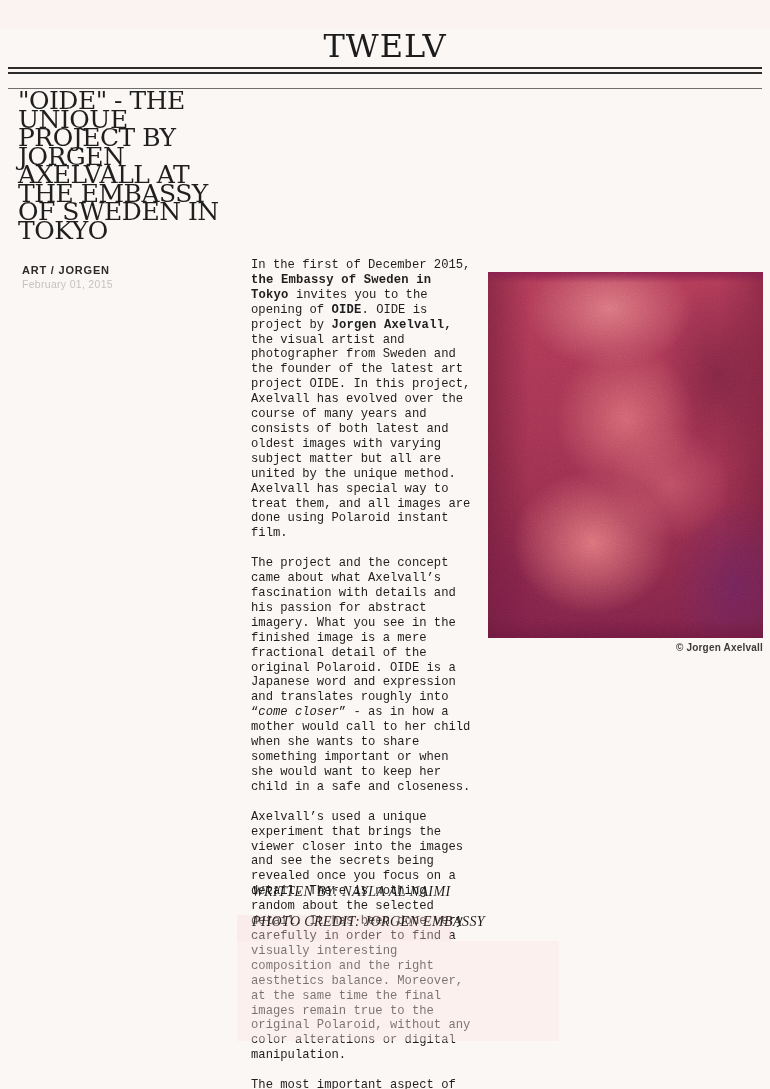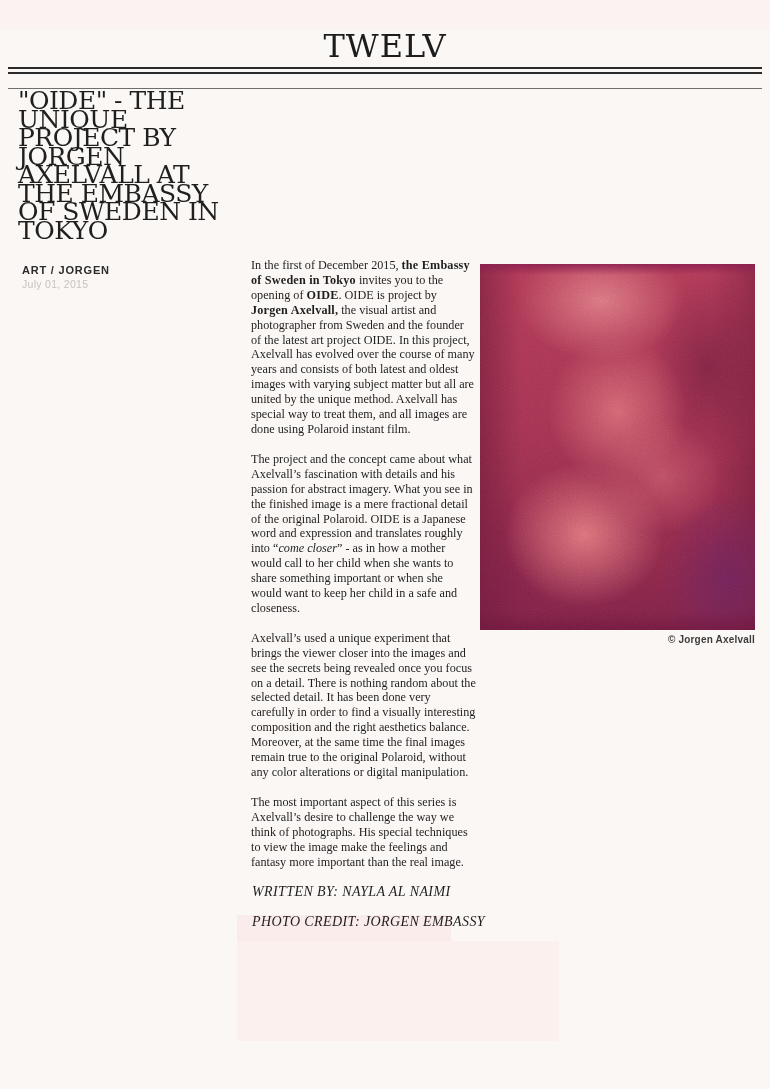--- a/index.html
+++ b/index.html
@@ -35,25 +35,25 @@
   .date {
     position:absolute; left:22px; top:278px;
     font-family:"Liberation Sans", sans-serif; font-size:10.5px;
     letter-spacing:0.3px; color:#c6c2c0;
   }
 
   .body-col {
     position:absolute; left:251px; top:258px; width:225px;
     font-size:12.2px; line-height:14.9px; color:#1e1e1e;
   }
-  .body-para { margin:0 0 15px 0; }
+  .body-para { margin:0 0 15px 0;font-family:Liberation Mono, monospace; }
   .body-para b { font-weight:bold; letter-spacing:0.2px; }
   .body-para i { font-style:italic; }
 
-  .photo-col { position:absolute; left:480px; top:264px; width:275px; margin:0; }
+  .photo-col { position:absolute; left:480px; top:264px; width:275px; margin:8px; }
   .photo {
     position:relative; width:275px; height:366px; overflow:hidden;
     background:
       linear-gradient(180deg, rgba(130,30,75,0.85) 0%, rgba(130,30,75,0) 3%),
       linear-gradient(0deg, rgba(105,22,58,0.6) 0%, rgba(105,22,58,0) 5%),
       radial-gradient(ellipse 55% 30% at 44% 10%, var(--c-light,#d9747e) 0%, rgba(217,116,126,0) 55%),
       radial-gradient(ellipse 42% 34% at 50% 40%, rgba(214,106,116,0.9) 0%, rgba(214,106,116,0) 60%),
       radial-gradient(ellipse 50% 34% at 38% 74%, rgba(222,116,122,0.95) 0%, rgba(222,116,122,0) 58%),
       radial-gradient(ellipse 36% 26% at 66% 58%, rgba(209,99,112,0.6) 0%, rgba(209,99,112,0) 60%),
       radial-gradient(ellipse 34% 42% at 83% 28%, rgba(96,24,56,0.55) 0%, rgba(96,24,56,0) 62%),
@@ -95,21 +95,21 @@
   <main>
     <h2 class="headline">"OIDE" - THE
 UNIQUE
 PROJECT BY
 JORGEN
 AXELVALL AT
 THE EMBASSY
 OF SWEDEN IN
 TOKYO</h2>
     <div class="category">ART / JORGEN</div>
-    <div class="date">July 01, 2015</div>
+    <div class="date">February 01, 2015</div>
 
     <section class="body-col" id="article-body">
         <p class="body-para"><span>In the first of December 2015, </span><b>the Embassy of Sweden in Tokyo</b><span> invites you to the opening of </span><b>OIDE</b><span>. OIDE is project by </span><b>Jorgen Axelvall,</b><span> the visual artist and photographer from Sweden and the founder of the latest art project OIDE. In this project, Axelvall has evolved over the course of many years and consists of both latest and oldest images with varying subject matter but all are united by the unique method. Axelvall has special way to treat them, and all images are done using Polaroid instant film.</span></p>
         <p class="body-para"><span>The project and the concept came about what Axelvall’s fascination with details and his passion for abstract imagery. What you see in the finished image is a mere fractional detail of the original Polaroid. OIDE is a Japanese word and expression and translates roughly into “</span><i>come closer</i><span>” - as in how a mother would call to her child when she wants to share something important or when she would want to keep her child in a safe and closeness.</span></p>
         <p class="body-para"><span>Axelvall’s used a unique experiment that brings the viewer closer into the images and see the secrets being revealed once you focus on a detail. There is nothing random about the selected detail. It has been done very carefully in order to find a visually interesting composition and the right aesthetics balance. Moreover, at the same time the final images remain true to the original Polaroid, without any color alterations or digital manipulation.</span></p>
         <p class="body-para"><span>The most important aspect of this series is Axelvall’s desire to challenge the way we think of photographs. His special techniques to view the image make the feelings and fantasy more important than the real image.</span></p>
       </section>
 
     <figure class="photo-col">
       <div class="photo" style="--c-base: #a23350; --c-light: #d9747e; --c-deep: #8c2949; --c-shadow: #7c2247; --c-purple: #702458;">

